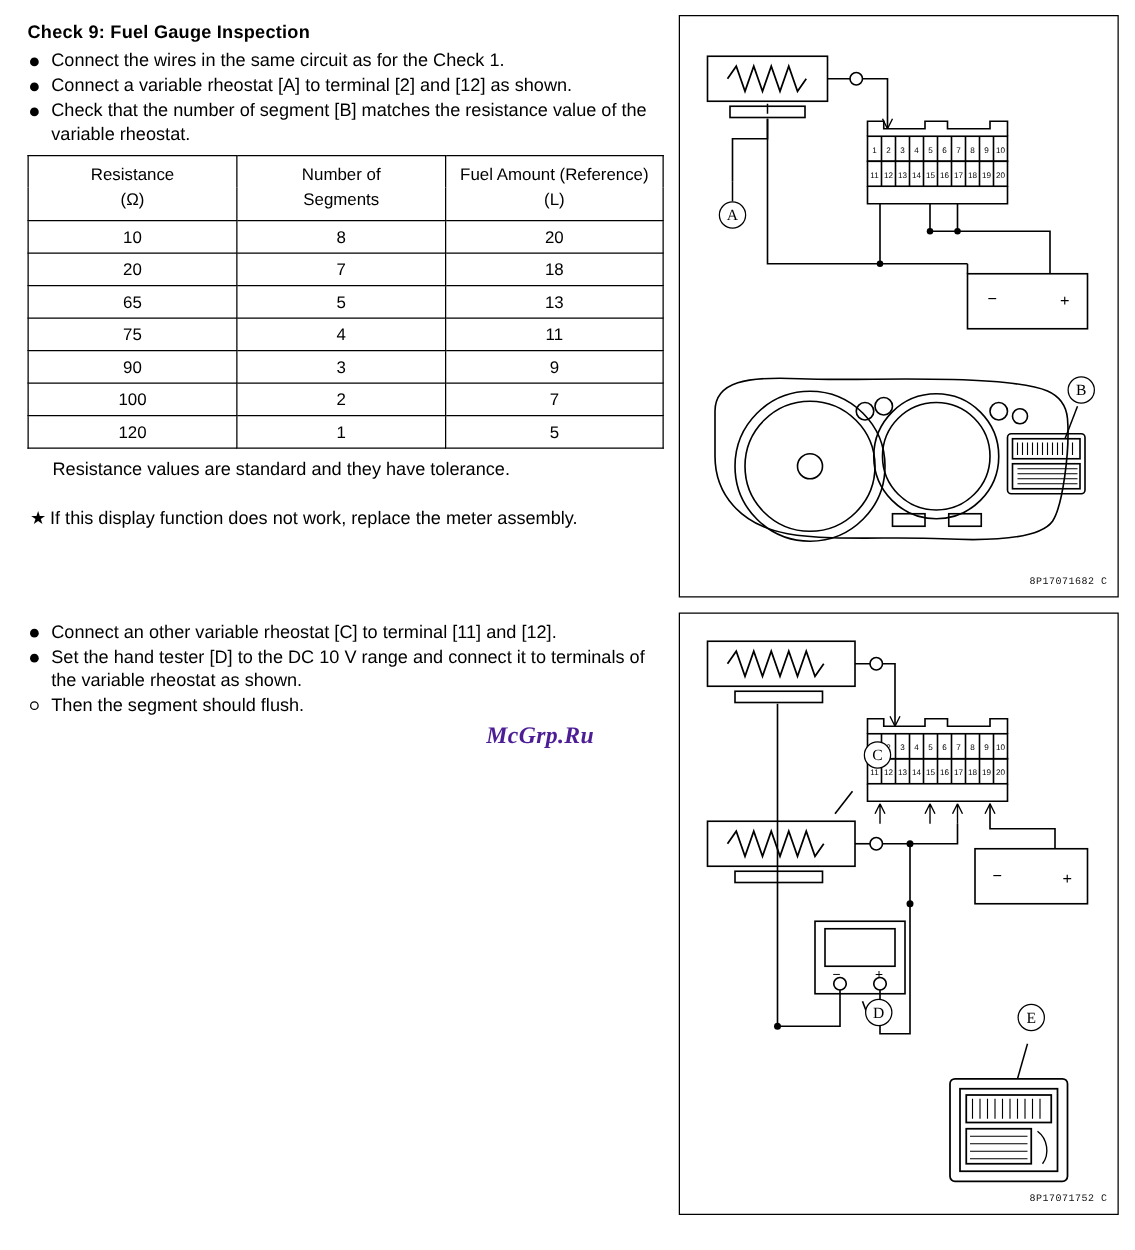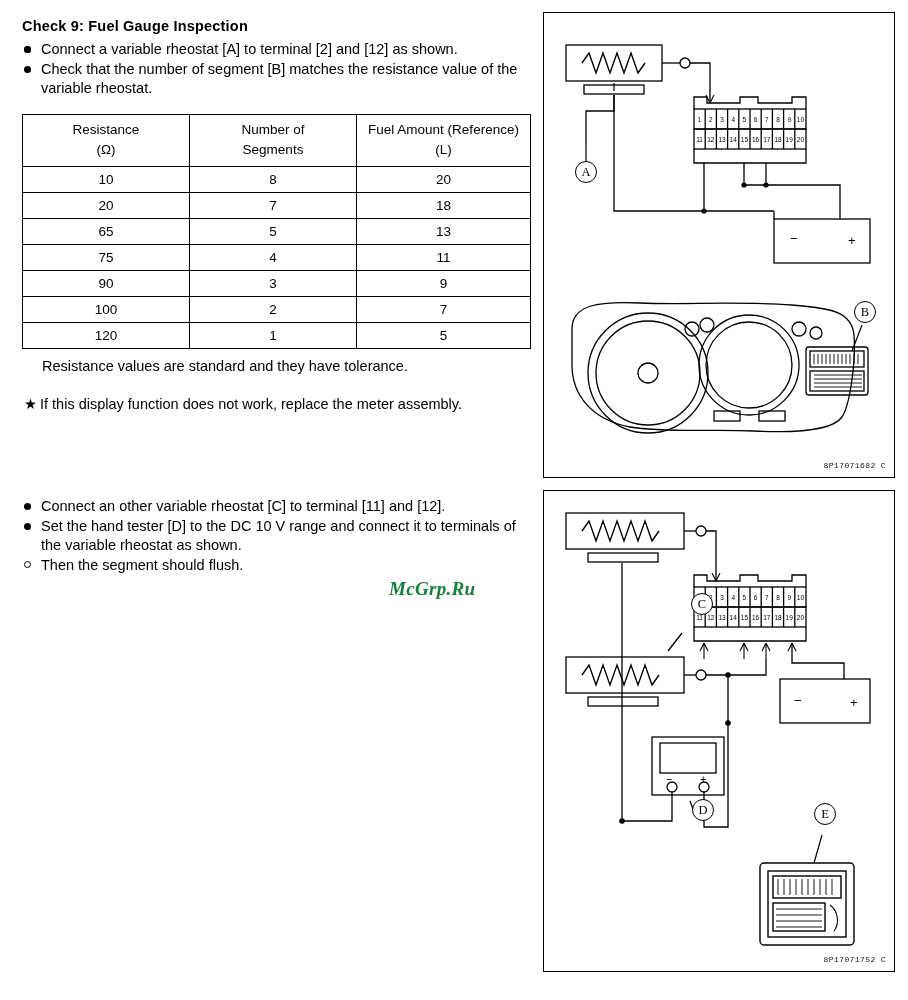--- a/index.html
+++ b/index.html
@@ -63,21 +63,21 @@
     width: 7px;
     height: 7px;
     border-radius: 50%;
     border: 1.2px solid #000;
     box-sizing: border-box;
   }
 
   
   table.res-table {
     border-collapse: collapse;
-    margin-top: 16px;
+    margin-top: 6px;
     width: 505px;
     table-layout: fixed;
   }
   table.res-table td, table.res-table th {
     border: 1px solid #000;
     text-align: center;
     font-size: 13.5px;
     font-weight: normal;
     padding: 0;
     height: 25px;
@@ -121,21 +121,21 @@
   }
 
   .watermark {
     position: absolute;
     left: 389px;
     top: 578px;
     font-family: "Liberation Serif", serif;
     font-style: italic;
     font-weight: bold;
     font-size: 19px;
-    color: #15803d;
+    color: #4c1d95;
     letter-spacing: 0.3px;
     text-align: center;
   }
 
   
   .fig-panel {
     position: absolute;
     border: 1.4px solid #000;
     box-sizing: border-box;
     background: #fff;
@@ -177,20 +177,21 @@
 
 <div class="page">
 
   <div class="left-col">
 
     <div class="check-title">Check 9: Fuel Gauge Inspection</div>
 
     <ul class="bullet-list">
       <li>
         <span class="bullet-dot"></span>
+        <span>Connect the wires in the same circuit as for the Check 1.</span>
       </li>
       <li>
         <span class="bullet-dot"></span>
         <span>Connect a variable rheostat [A] to terminal [2] and [12] as shown.</span>
       </li>
       <li>
         <span class="bullet-dot"></span>
         <span>Check that the number of segment [B] matches the resistance value of the variable rheostat.</span>
       </li>
     </ul>

